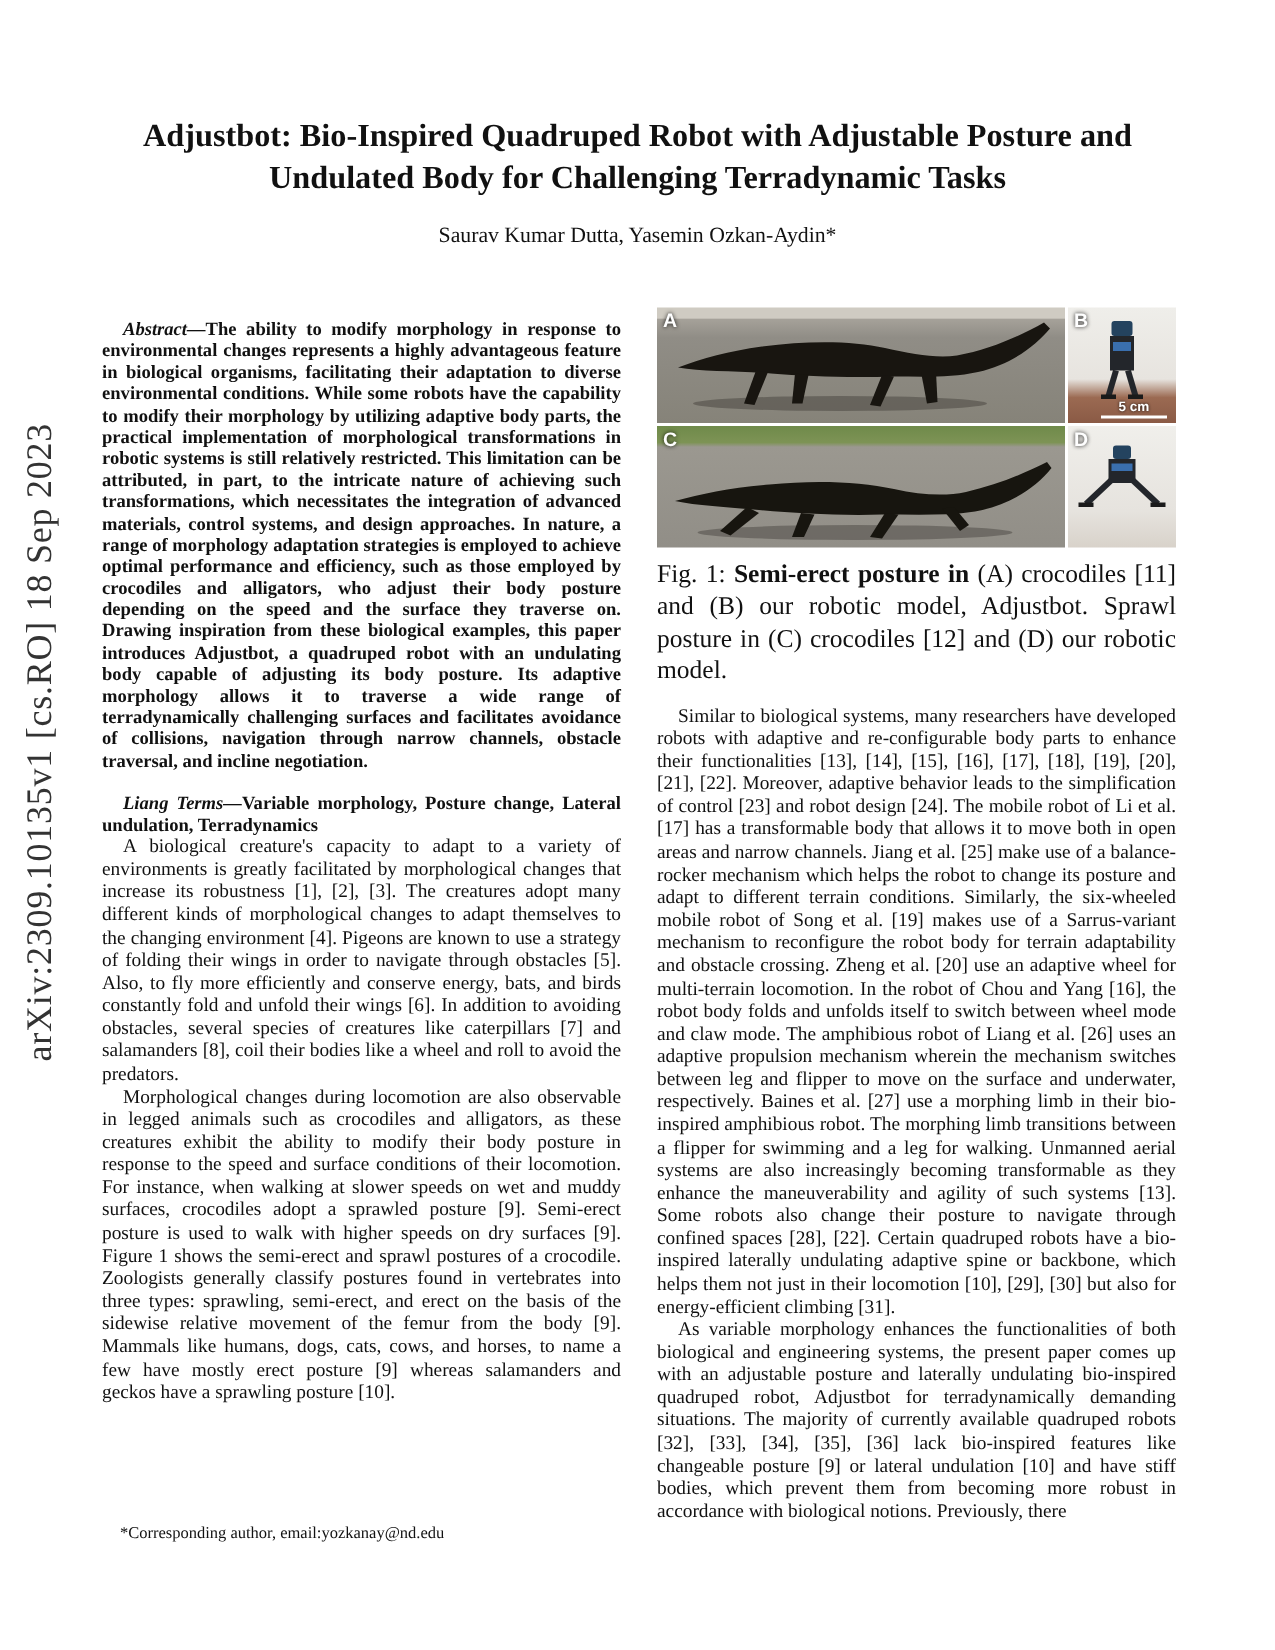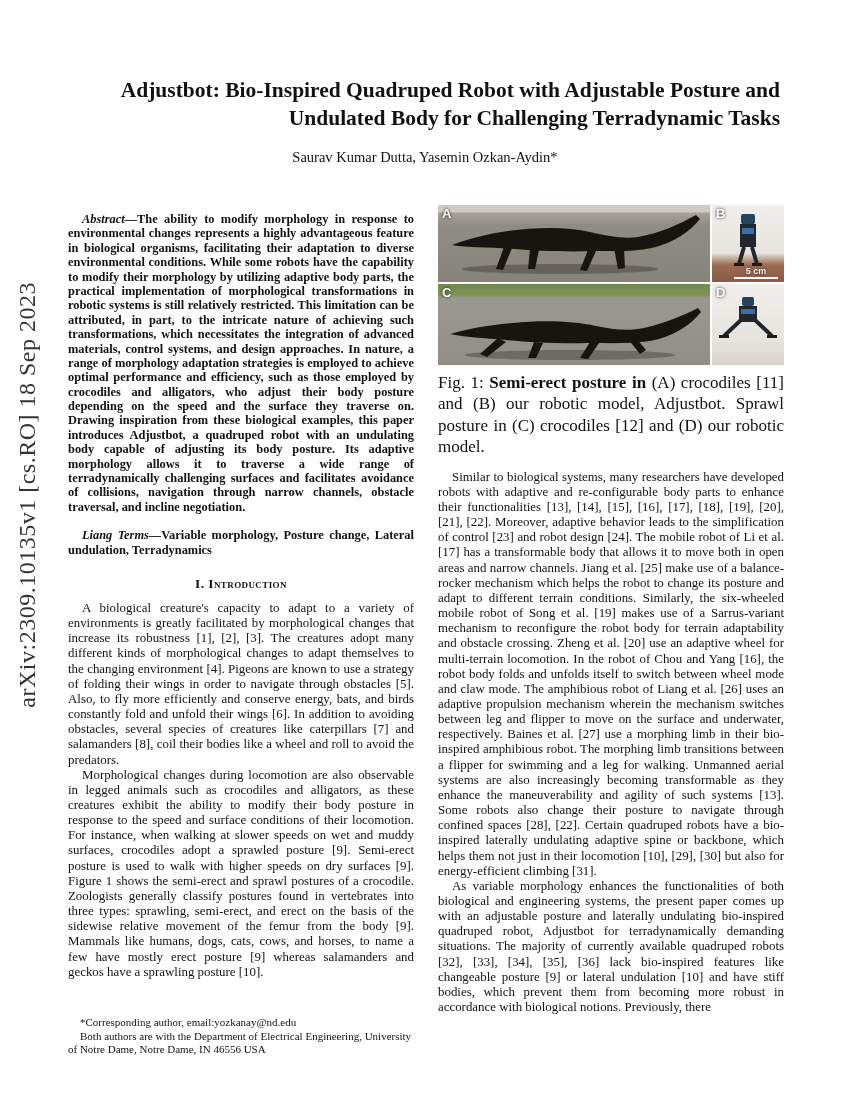--- a/index.html
+++ b/index.html
@@ -20,21 +20,21 @@
     writing-mode: vertical-rl;
     transform: rotate(180deg);
     font-size: 24px;
     letter-spacing: 0.5px;
     color: #333333;
     white-space: nowrap;
   }
 
   
   .header { position: absolute; left: 70px; right: 70px; top: 76px; text-align: center; }
-  .title  { font-size: 21.5px; font-weight: bold; line-height: 1.32; text-align: right; }
+  .title  { font-size: 21.5px; font-weight: bold; line-height: 1.32; }
   .authors { margin-top: 16px; font-size: 14.5px; }
 
   
   .col-left  { position: absolute; left: 68px;  top: 212px; width: 346px; }
   .col-right { position: absolute; left: 438px; top: 205px; width: 346px; }
 
   .abstract, .index-terms {
     font-weight: bold;
     font-size: 12.4px;
     line-height: 1.16;
@@ -128,21 +128,20 @@
 <div class="header">
   <div class="title">Adjustbot: Bio-Inspired Quadruped Robot with Adjustable Posture and Undulated Body for Challenging Terradynamic Tasks</div>
   <div class="authors">Saurav Kumar Dutta, Yasemin Ozkan-Aydin*</div>
 </div>
 
 <div class="col-left">
   <p class="abstract"><span class="lbl-italic">Abstract—</span><span>The ability to modify morphology in response to environmental changes represents a highly advantageous feature in biological organisms, facilitating their adaptation to diverse environmental conditions. While some robots have the capability to modify their morphology by utilizing adaptive body parts, the practical implementation of morphological transformations in robotic systems is still relatively restricted. This limitation can be attributed, in part, to the intricate nature of achieving such transformations, which necessitates the integration of advanced materials, control systems, and design approaches. In nature, a range of morphology adaptation strategies is employed to achieve optimal performance and efficiency, such as those employed by crocodiles and alligators, who adjust their body posture depending on the speed and the surface they traverse on. Drawing inspiration from these biological examples, this paper introduces Adjustbot, a quadruped robot with an undulating body capable of adjusting its body posture. Its adaptive morphology allows it to traverse a wide range of terradynamically challenging surfaces and facilitates avoidance of collisions, navigation through narrow channels, obstacle traversal, and incline negotiation.</span></p>
 
   <p class="index-terms"><span class="lbl-italic">Liang Terms—</span><span>Variable morphology, Posture change, Lateral undulation, Terradynamics</span></p>
 
-  <h2 class="sec-heading">I. Introduction</h2>
 
   <p class="body-para">A biological creature's capacity to adapt to a variety of environments is greatly facilitated by morphological changes that increase its robustness [1], [2], [3]. The creatures adopt many different kinds of morphological changes to adapt themselves to the changing environment [4]. Pigeons are known to use a strategy of folding their wings in order to navigate through obstacles [5]. Also, to fly more efficiently and conserve energy, bats, and birds constantly fold and unfold their wings [6]. In addition to avoiding obstacles, several species of creatures like caterpillars [7] and salamanders [8], coil their bodies like a wheel and roll to avoid the predators.</p>
   <p class="body-para">Morphological changes during locomotion are also observable in legged animals such as crocodiles and alligators, as these creatures exhibit the ability to modify their body posture in response to the speed and surface conditions of their locomotion. For instance, when walking at slower speeds on wet and muddy surfaces, crocodiles adopt a sprawled posture [9]. Semi-erect posture is used to walk with higher speeds on dry surfaces [9]. Figure 1 shows the semi-erect and sprawl postures of a crocodile. Zoologists generally classify postures found in vertebrates into three types: sprawling, semi-erect, and erect on the basis of the sidewise relative movement of the femur from the body [9]. Mammals like humans, dogs, cats, cows, and horses, to name a few have mostly erect posture [9] whereas salamanders and geckos have a sprawling posture [10].</p>
 </div>
 
 <div class="col-right">
   <div class="figure">
     <div class="fig-images">
 
       <div class="panel panel-a">
@@ -203,14 +202,13 @@
 
     <p class="fig-caption"><span>Fig. 1: </span><span class="b">Semi-erect posture in</span><span> (A) crocodiles [11] and (B) our robotic model, Adjustbot. Sprawl posture in (C) crocodiles [12] and (D) our robotic model.</span></p>
   </div>
 
   <p class="body-para">Similar to biological systems, many researchers have developed robots with adaptive and re-configurable body parts to enhance their functionalities [13], [14], [15], [16], [17], [18], [19], [20], [21], [22]. Moreover, adaptive behavior leads to the simplification of control [23] and robot design [24]. The mobile robot of Li et al. [17] has a transformable body that allows it to move both in open areas and narrow channels. Jiang et al. [25] make use of a balance-rocker mechanism which helps the robot to change its posture and adapt to different terrain conditions. Similarly, the six-wheeled mobile robot of Song et al. [19] makes use of a Sarrus-variant mechanism to reconfigure the robot body for terrain adaptability and obstacle crossing. Zheng et al. [20] use an adaptive wheel for multi-terrain locomotion. In the robot of Chou and Yang [16], the robot body folds and unfolds itself to switch between wheel mode and claw mode. The amphibious robot of Liang et al. [26] uses an adaptive propulsion mechanism wherein the mechanism switches between leg and flipper to move on the surface and underwater, respectively. Baines et al. [27] use a morphing limb in their bio-inspired amphibious robot. The morphing limb transitions between a flipper for swimming and a leg for walking. Unmanned aerial systems are also increasingly becoming transformable as they enhance the maneuverability and agility of such systems [13]. Some robots also change their posture to navigate through confined spaces [28], [22]. Certain quadruped robots have a bio-inspired laterally undulating adaptive spine or backbone, which helps them not just in their locomotion [10], [29], [30] but also for energy-efficient climbing [31].</p>
   <p class="body-para">As variable morphology enhances the functionalities of both biological and engineering systems, the present paper comes up with an adjustable posture and laterally undulating bio-inspired quadruped robot, Adjustbot for terradynamically demanding situations. The majority of currently available quadruped robots [32], [33], [34], [35], [36] lack bio-inspired features like changeable posture [9] or lateral undulation [10] and have stiff bodies, which prevent them from becoming more robust in accordance with biological notions. Previously, there</p>
 </div>
 
 <div class="footnote">
   <p>*Corresponding author, email:yozkanay@nd.edu</p>
-  <p>Both authors are with the Department of Electrical Engineering, University of Notre Dame, Notre Dame, IN 46556 USA</p>
 </div>
 
 </body></html>

